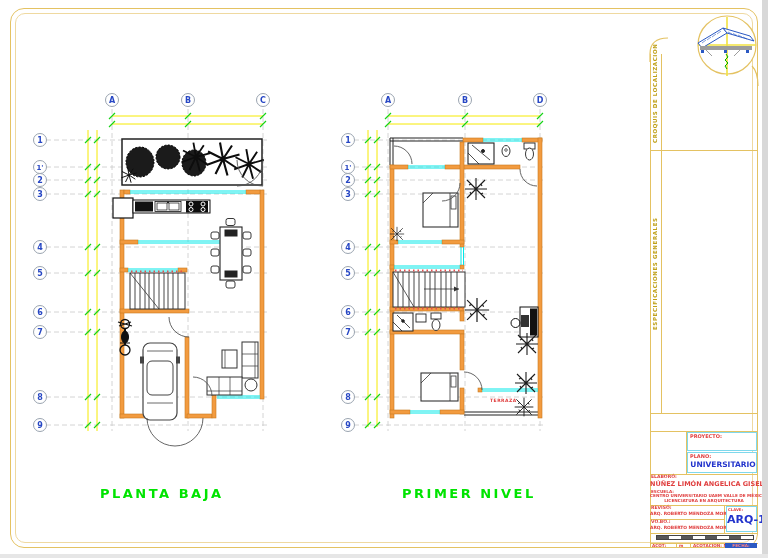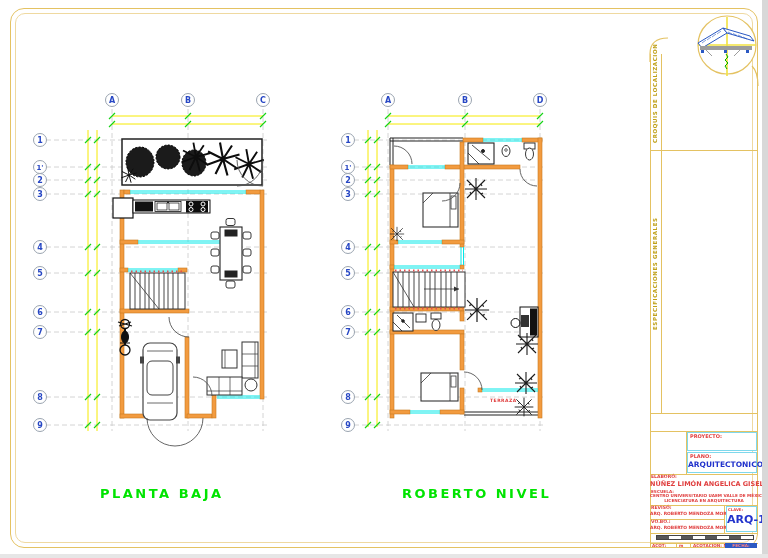--- a/index.html
+++ b/index.html
@@ -327,21 +327,21 @@
     <div class="bub" style="left:39px;top:102px;">3</div>
     <div class="bub" style="left:39px;top:155px;">4</div>
     <div class="bub" style="left:39px;top:181px;">5</div>
     <div class="bub" style="left:39px;top:220px;">6</div>
     <div class="bub" style="left:39px;top:240px;">7</div>
     <div class="bub" style="left:39px;top:305px;">8</div>
     <div class="bub" style="left:39px;top:333px;">9</div>
   </div>
 
   <div class="plan-label" style="left:100px;top:486px;">PLANTA BAJA</div>
-  <div class="plan-label" style="left:402px;top:486px;">ROBERTO NIVEL</div>
+  <div class="plan-label" style="left:402px;top:486px;">PRIMER NIVEL</div>
 
   <div class="goldline" style="left:650px;top:54px;width:1px;height:494px;"></div>
   <div class="goldline" style="left:661px;top:54px;width:1px;height:359px;"></div>
   <div class="goldline" style="left:650px;top:150px;width:108px;height:1px;"></div>
   <div class="goldline" style="left:650px;top:413px;width:108px;height:1px;"></div>
 
   <div class="vtext" style="left:652px;top:143px;">CROQUIS DE LOCALIZACION</div>
   <div class="vtext" style="left:652px;top:330px;">ESPECIFICACIONES GENERALES</div>
 
   <svg style="position:absolute;left:640px;top:2px;" width="120" height="108" viewBox="0 0 120 108">
@@ -371,21 +371,21 @@
   <div class="goldline" style="left:724px;top:505px;width:1px;height:28px;"></div>
   <div class="goldline" style="left:650px;top:519px;width:74px;height:1px;"></div>
   <div class="goldline" style="left:676px;top:543px;width:1px;height:5px;"></div>
   <div class="goldline" style="left:690px;top:543px;width:1px;height:5px;"></div>
 
   <div class="cyan-cell" style="left:687px;top:432px;width:70px;height:19px;">
     <span class="tb-label" style="left:2px;top:1px;">PROYECTO:</span>
   </div>
   <div class="cyan-cell" style="left:687px;top:452px;width:70px;height:21px;">
     <span class="tb-label" style="left:2px;top:1px;">PLANO:</span>
-    <span class="tb-blue" style="left:0;top:8px;width:70px;font-size:7.5px;">ARQUITECTONICO</span>
+    <span class="tb-blue" style="left:0;top:8px;width:70px;font-size:7.5px;">UNIVERSITARIO</span>
   </div>
 
   <span class="tb-label" style="left:651px;top:475px;font-size:4.5px;">ELABORÓ:</span>
   <span class="tb-red" style="left:650px;top:481px;width:108px;font-size:6.5px;">NÚÑEZ LIMÓN ANGELICA GISELL</span>
   <span class="tb-label" style="left:651px;top:490px;font-size:4.2px;">ESCUELA:</span>
   <span class="tb-red" style="left:650px;top:494px;width:108px;font-size:4.2px;">CENTRO UNIVERSITARIO UAEM VALLE DE MÉXICO</span>
   <span class="tb-red" style="left:650px;top:499px;width:108px;font-size:4.2px;">LICENCIATURA EN ARQUITECTURA</span>
 
   <span class="tb-label" style="left:651px;top:506px;font-size:4.5px;">REVISÓ:</span>
   <span class="tb-red" style="left:650px;top:512px;width:74px;font-size:4.4px;">ARQ. ROBERTO MENDOZA MORALES</span>

